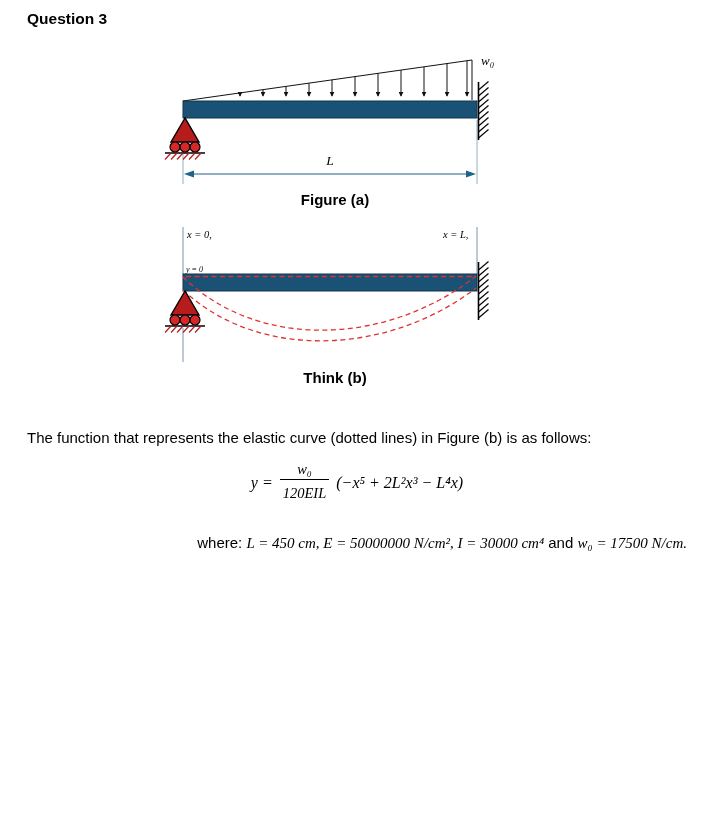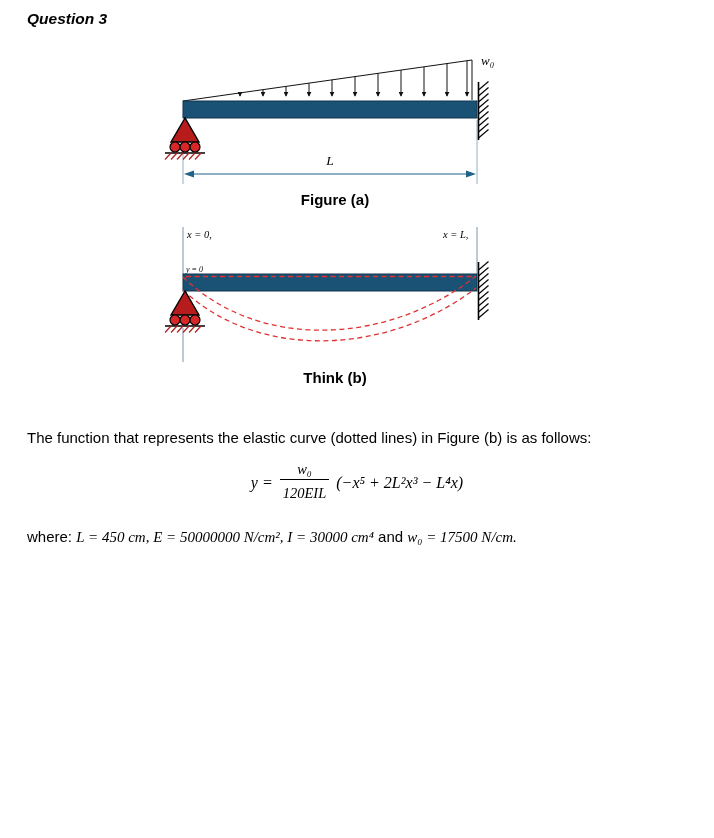--- a/index.html
+++ b/index.html
@@ -3,37 +3,37 @@
 <meta charset="utf-8">
 <style>
   * { margin:0; padding:0; box-sizing:border-box; }
   html,body { background:#fff; }
   body {
     width:714px; height:838px; overflow:hidden;
     font-family:"Liberation Sans","DejaVu Sans",sans-serif;
     font-size:15px; color:#000;
   }
   .page { padding:10px 27px 0 27px; }
-  .heading { font-size:15.5px; font-weight:700; margin-bottom:16px;font-style:italic; }
+  .heading { font-size:15.5px; font-weight:700; margin-bottom:16px; }
   .para { line-height:29px; text-align:justify; }
   .math { font-family:"Liberation Serif","DejaVu Serif",serif; font-style:italic; }
   .bold { font-weight:700; }
   .fig-block { margin-left:123px; width:370px; }
   .fig-a { margin-top:6px; }
   .fig-b { margin-top:16px; }
   .fig-caption { text-align:center; font-weight:700; margin-top:2px; font-size:15px; }
   .elastic-line { margin-top:42px; line-height:20px; }
   .equation { display:flex; justify-content:center; align-items:center; margin-top:12px;
               font-size:16px; }
   .equation .math { font-size:16px; }
   .frac { display:inline-flex; flex-direction:column; align-items:center; margin:0 7px;
           line-height:1.3; }
   .frac .num, .frac .den { font-size:14.5px; }
   .frac .den { border-top:1.2px solid #000; padding:4px 3px; }
-  .where-line { margin-top:22px; line-height:16px; }
+  .where-line { margin-top:22px; line-height:28px;text-align:right; }
   .bisection { margin-top:18px; }
   .hint { margin-top:30px; }
   svg text { font-family:"Liberation Serif","DejaVu Serif",serif; font-style:italic; fill:#000; }
 </style>
 </head>
 <body>
 
 <div class="page">
 
   <div class="heading">Question 3</div>

